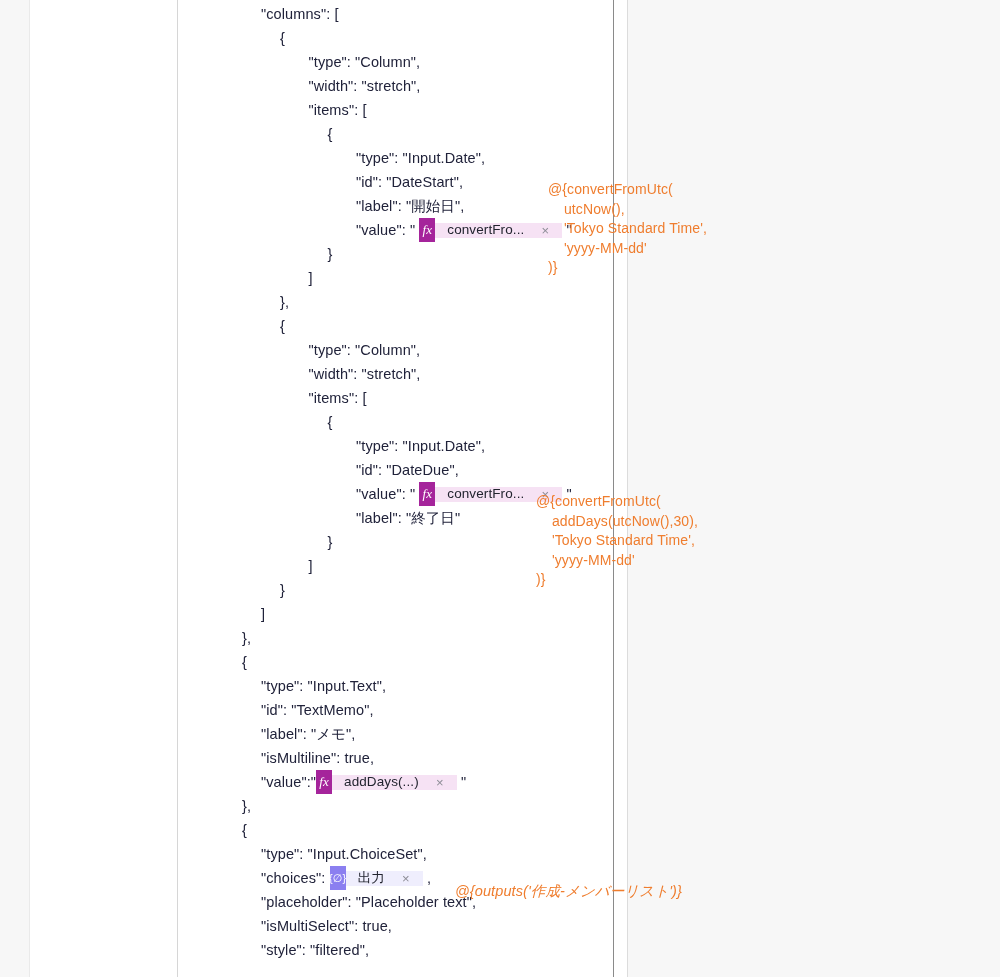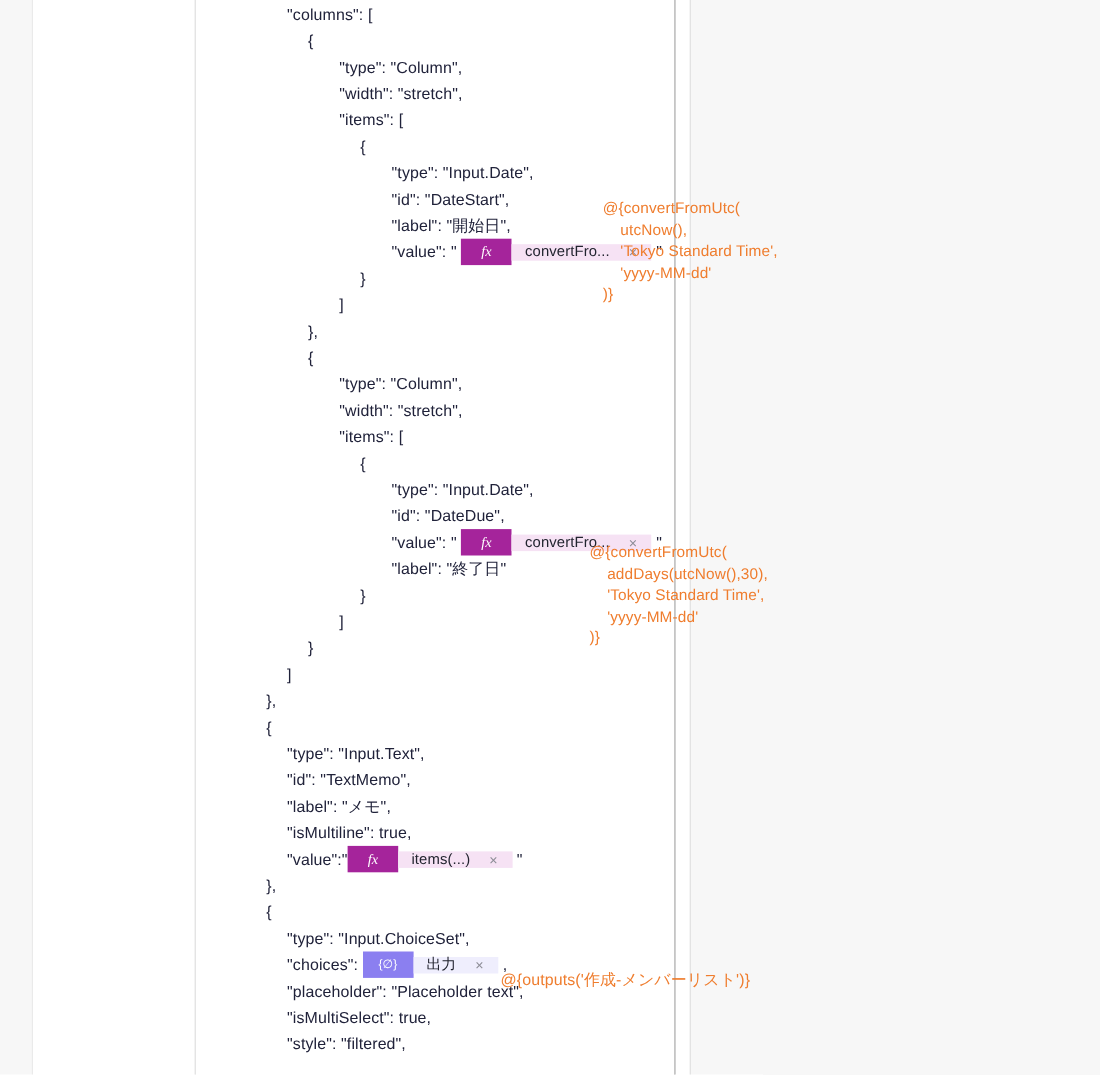--- a/index.html
+++ b/index.html
@@ -81,21 +81,21 @@
     align-items: center;
     height: 24px;
     vertical-align: middle;
     position: relative;
     top: -1px;
   }
   .chip-badge {
     display: inline-flex;
     align-items: center;
     justify-content: center;
-    width: 46px; height: 24px;
+    width: 16px; height: 24px;
     color: #ffffff;
     font-size: 13px;
     font-style: italic;
     font-family: "Liberation Serif", "DejaVu Serif", serif;
   }
   .chip-badge.fx { background: #a5249b; }
   .chip-badge.out {
     background: #8b7ff0;
     font-style: normal;
     font-size: 11px;
@@ -131,20 +131,21 @@
     color: #ef7d2e;
     font-size: 14px;
     line-height: 19.5px;
     white-space: pre;
     font-family: "Liberation Sans", "DejaVu Sans", sans-serif;
     letter-spacing: 0.1px;
   }
   .annotation.inline-note {
     line-height: 24px;
     font-size: 14.5px;
+    font-style: italic;
   }
 </style>
 </head>
 <body>
 
 <div id="root">
 
   <div class="rail-left-gray"></div>
   <div class="rail-left-divider"></div>
   <div class="rail-right-gray"></div>
@@ -179,21 +180,21 @@
         <div class="code-line" style="padding-left: 149.5px;"><span class="txt">}</span></div>
         <div class="code-line" style="padding-left: 130.5px;"><span class="txt">]</span></div>
         <div class="code-line" style="padding-left: 102px;"><span class="txt">}</span></div>
         <div class="code-line" style="padding-left: 83px;"><span class="txt">]</span></div>
         <div class="code-line" style="padding-left: 64px;"><span class="txt">},</span></div>
         <div class="code-line" style="padding-left: 64px;"><span class="txt">{</span></div>
         <div class="code-line" style="padding-left: 83px;"><span class="txt">"type": "Input.Text",</span></div>
         <div class="code-line" style="padding-left: 83px;"><span class="txt">"id": "TextMemo",</span></div>
         <div class="code-line" style="padding-left: 83px;"><span class="txt">"label": "メモ",</span></div>
         <div class="code-line" style="padding-left: 83px;"><span class="txt">"isMultiline": true,</span></div>
-        <div class="code-line" style="padding-left: 83px;"><span class="txt">"value":"</span><span class="chip"><span class="chip-badge fx">fx</span><span class="chip-body"><span class="chip-label">items(...)</span><span class="chip-close">×</span></span></span><span class="txt"> "</span></div>
+        <div class="code-line" style="padding-left: 83px;"><span class="txt">"value":"</span><span class="chip"><span class="chip-badge fx">fx</span><span class="chip-body"><span class="chip-label">addDays(...)</span><span class="chip-close">×</span></span></span><span class="txt"> "</span></div>
         <div class="code-line" style="padding-left: 64px;"><span class="txt">},</span></div>
         <div class="code-line" style="padding-left: 64px;"><span class="txt">{</span></div>
         <div class="code-line" style="padding-left: 83px;"><span class="txt">"type": "Input.ChoiceSet",</span></div>
         <div class="code-line" style="padding-left: 83px;"><span class="txt">"choices": </span><span class="chip"><span class="chip-badge out">{∅}</span><span class="chip-body out-body"><span class="chip-label">出力</span><span class="chip-close">×</span></span></span><span class="txt"> ,</span></div>
         <div class="code-line" style="padding-left: 83px;"><span class="txt">"placeholder": "Placeholder text",</span></div>
         <div class="code-line" style="padding-left: 83px;"><span class="txt">"isMultiSelect": true,</span></div>
         <div class="code-line" style="padding-left: 83px;"><span class="txt">"style": "filtered",</span></div>
       </div>
   </div>
 

